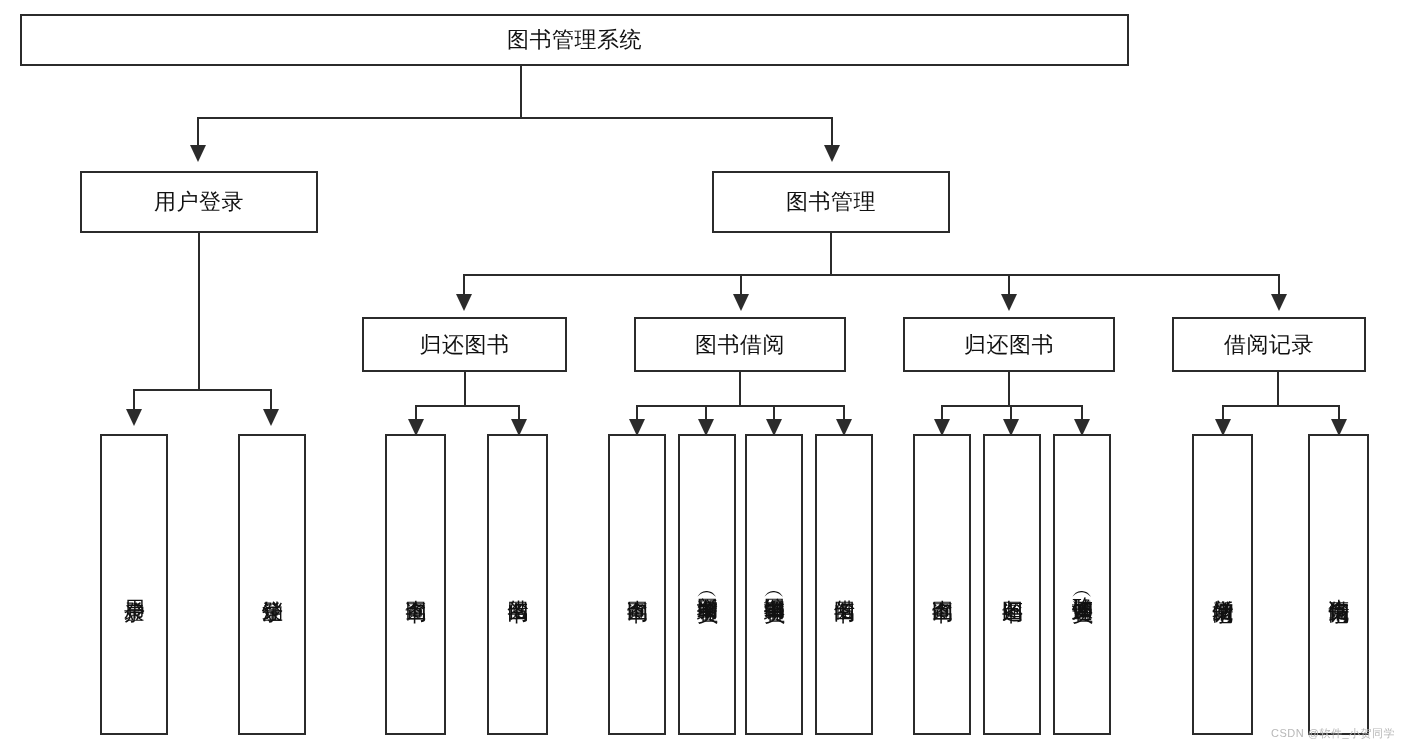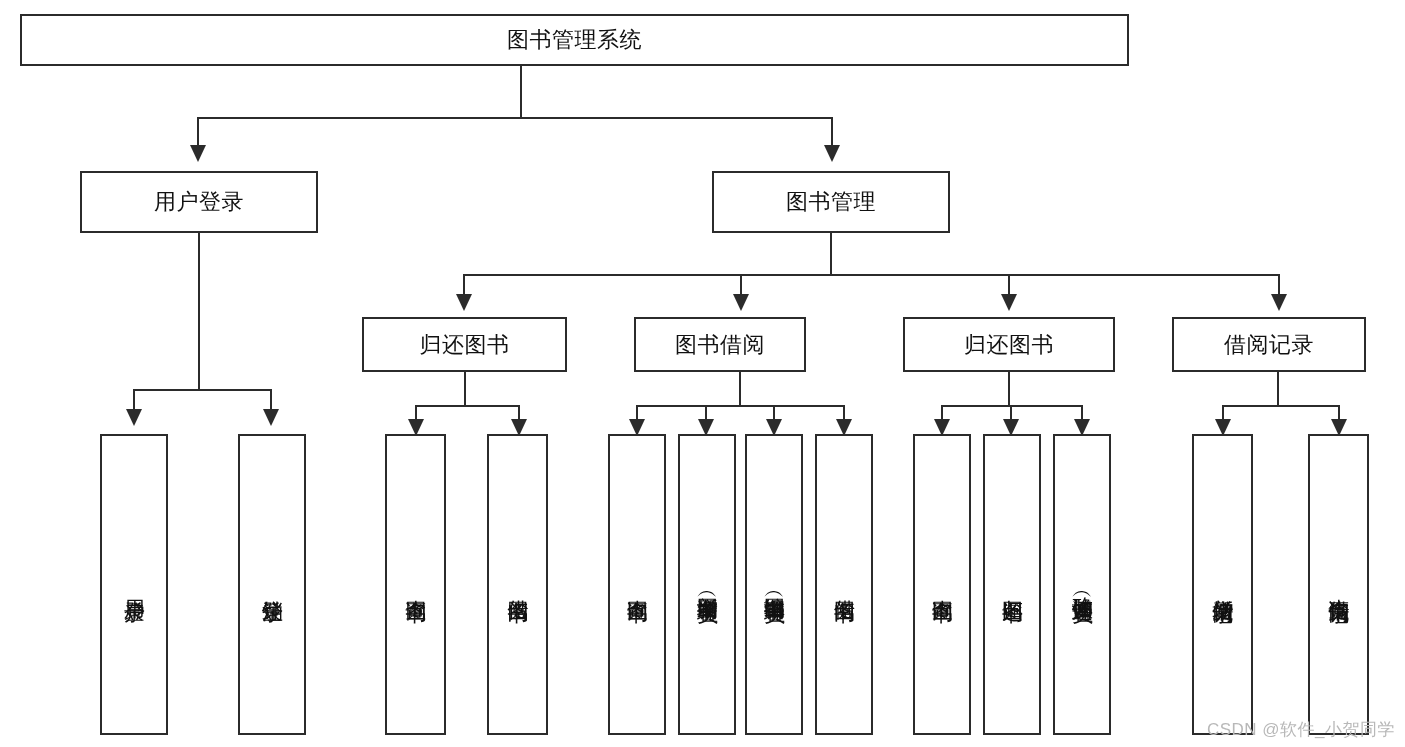--- a/index.html
+++ b/index.html
@@ -57,21 +57,21 @@
     width: 0;
     height: 0;
     border-left: 8px solid transparent;
     border-right: 8px solid transparent;
     border-top: 17px solid #2b2b2b;
   }
   #watermark {
     position: absolute;
     right: 10px;
     bottom: 6px;
-    font-size: 17px;
+    font-size: 11px;
     color: #b8b8b8;
     white-space: nowrap;
     letter-spacing: 0.5px;
     pointer-events: none;
   }
 </style>
 </head>
 <body>
 
 <div id="canvas">
@@ -112,21 +112,21 @@
   <div class="edge v" style="left:740px; top:274px; width:2px; height:22px;"></div>
   <div class="arrow" style="left:733px; top:294px;"></div>
   <div class="edge v" style="left:1008px; top:274px; width:2px; height:22px;"></div>
   <div class="arrow" style="left:1001px; top:294px;"></div>
   <div class="edge v" style="left:1278px; top:274px; width:2px; height:22px;"></div>
   <div class="arrow" style="left:1271px; top:294px;"></div>
 
   <div class="node horiz" style="left:362px; top:317px; width:205px; height:55px;">
     <span>归还图书</span>
   </div>
-  <div class="node horiz" style="left:634px; top:317px; width:172px; height:55px;">
+  <div class="node horiz" style="left:634px; top:317px; width:212px; height:55px;">
     <span>图书借阅</span>
   </div>
   <div class="node horiz" style="left:903px; top:317px; width:212px; height:55px;">
     <span>归还图书</span>
   </div>
   <div class="node horiz" style="left:1172px; top:317px; width:194px; height:55px;">
     <span>借阅记录</span>
   </div>
 
   <div class="edge v" style="left:464px; top:372px; width:2px; height:34px;"></div>

